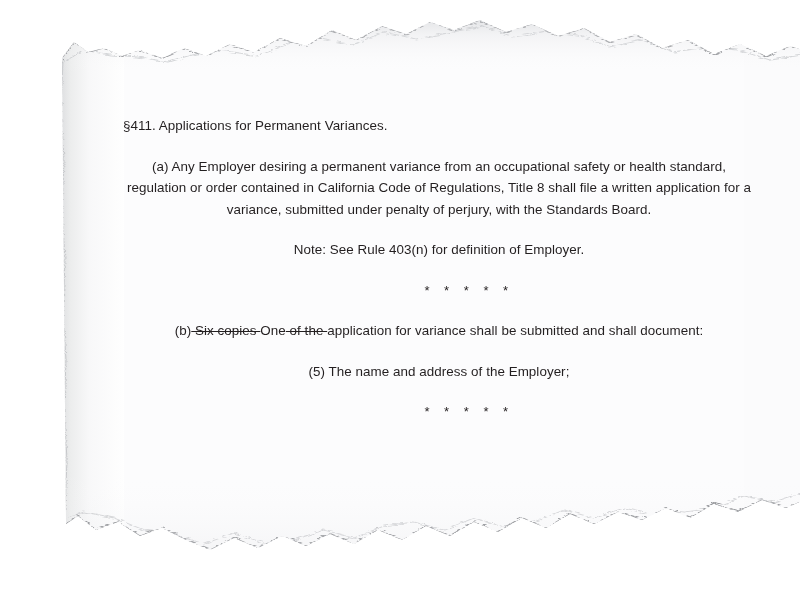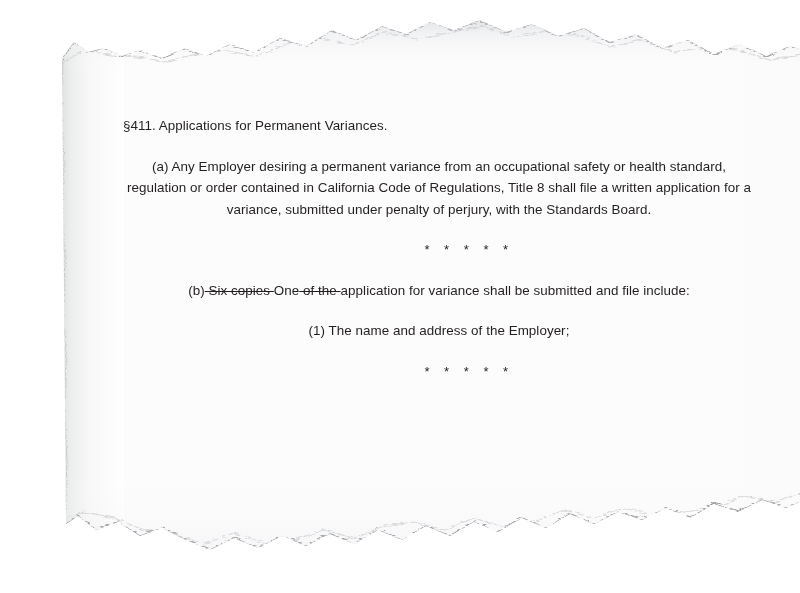--- a/index.html
+++ b/index.html
@@ -178,26 +178,27 @@
       <line x1="764.5" y1="52" x2="764.5" y2="498" stroke="#dcdde0" stroke-width="1"></line>
     </svg>
   </div>
 
   <div id="doc-text">
 
     <div class="heading">§411. Applications for Permanent Variances.</div>
 
     <div class="para">(a) Any Employer desiring a permanent variance from an occupational safety or health standard, regulation or order contained in California Code of Regulations, Title 8 shall file a written application for a variance, submitted under penalty of perjury, with the Standards Board.</div>
 
+    <div class="para">Note: See Rule 403(n) for definition of Employer.</div>
 
     <div class="stars">* * * * *</div>
 
     <div class="para">
-      <span>(b)</span><span class="strike"> Six copies </span><span class="uline">One</span><span class="strike"> of the </span><span>application for variance shall be submitted and file include:</span>
+      <span>(b)</span><span class="strike"> Six copies </span><span class="uline">One</span><span class="strike"> of the </span><span>application for variance shall be submitted and shall document:</span>
     </div>
 
-    <div class="para">(1) The name and address of the Employer;</div>
+    <div class="para">(5) The name and address of the Employer;</div>
 
     <div class="stars">* * * * *</div>
 
 
   </div>
 </div>
 
 </body></html>

